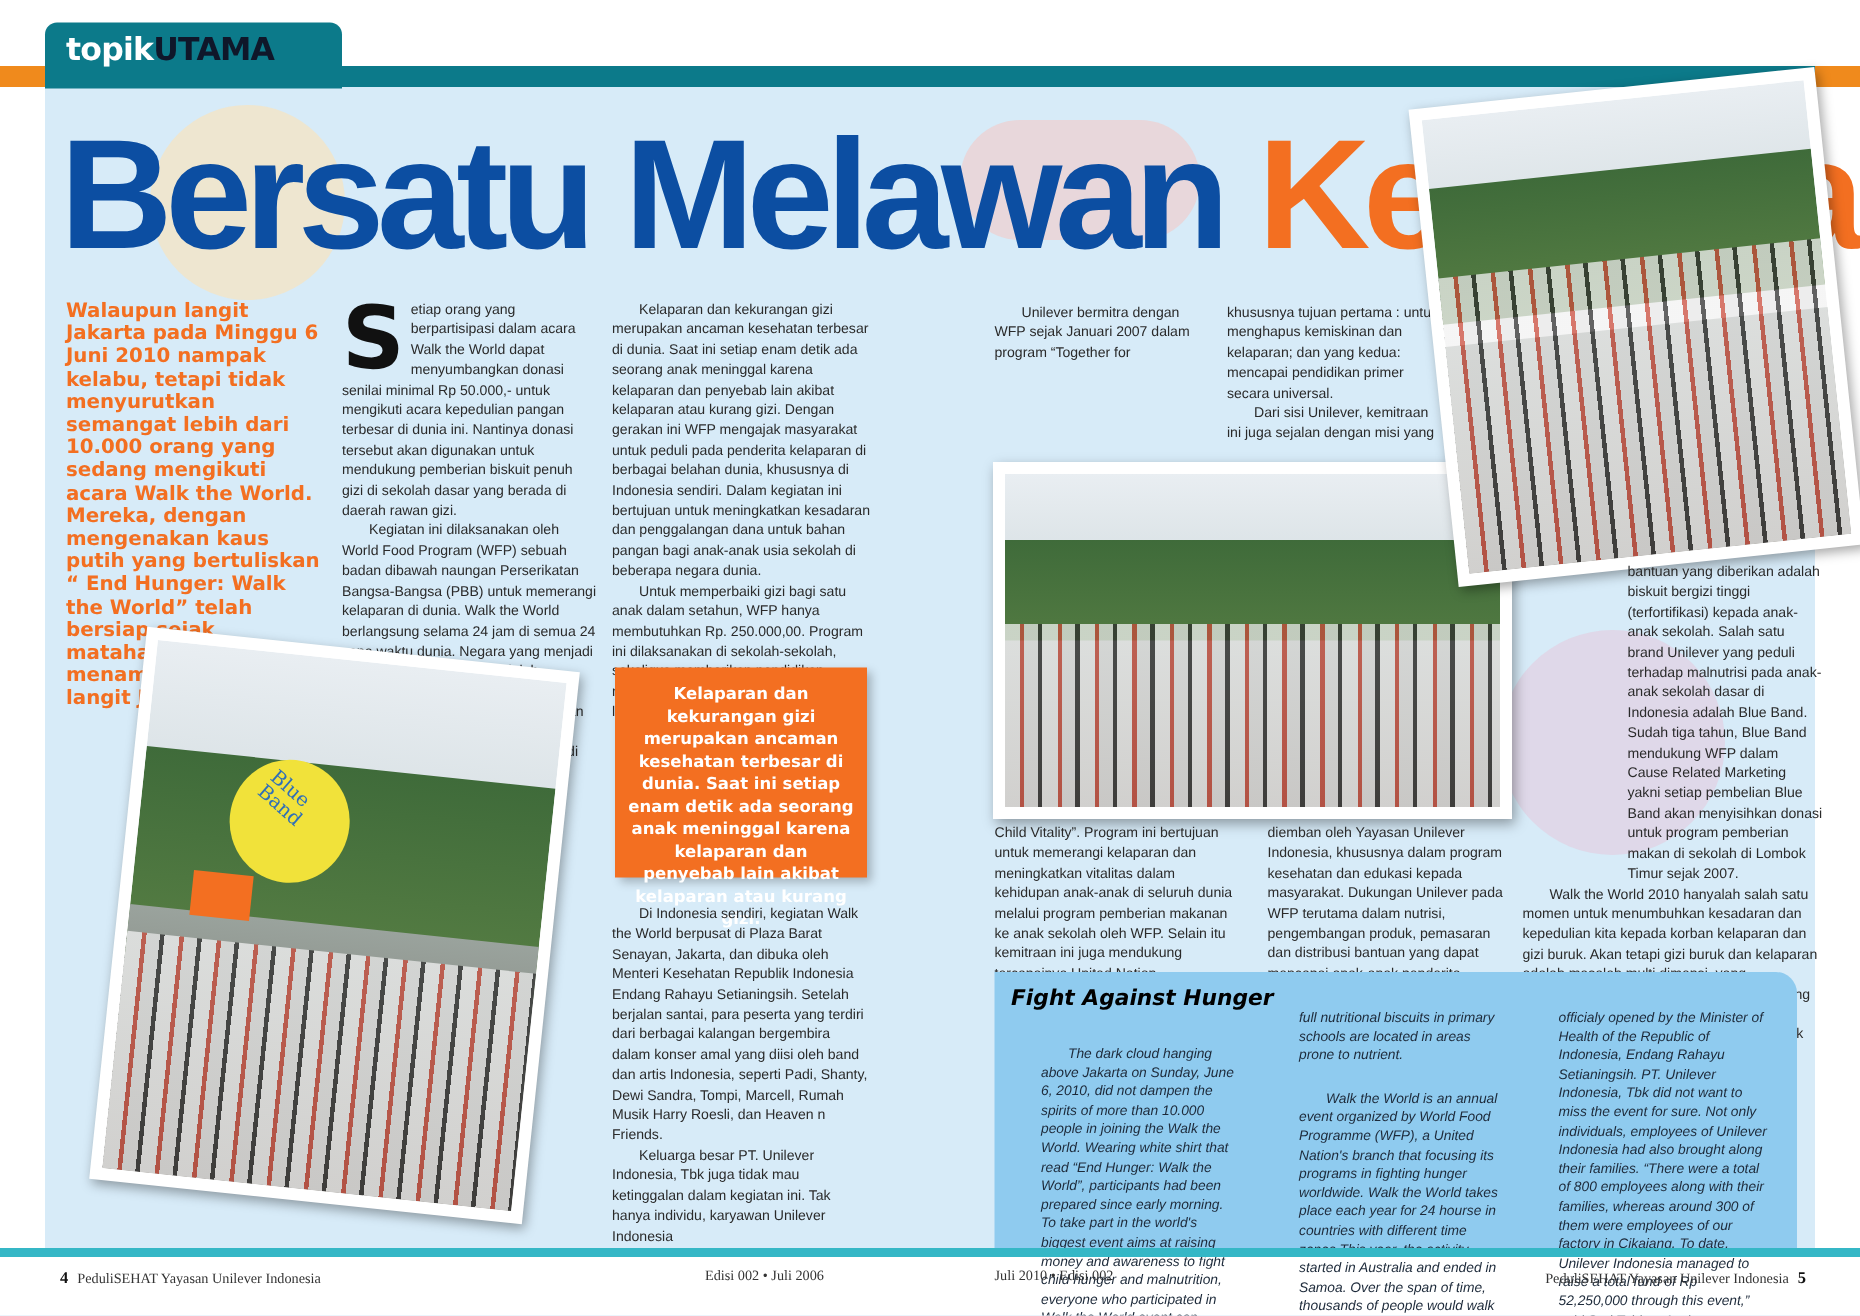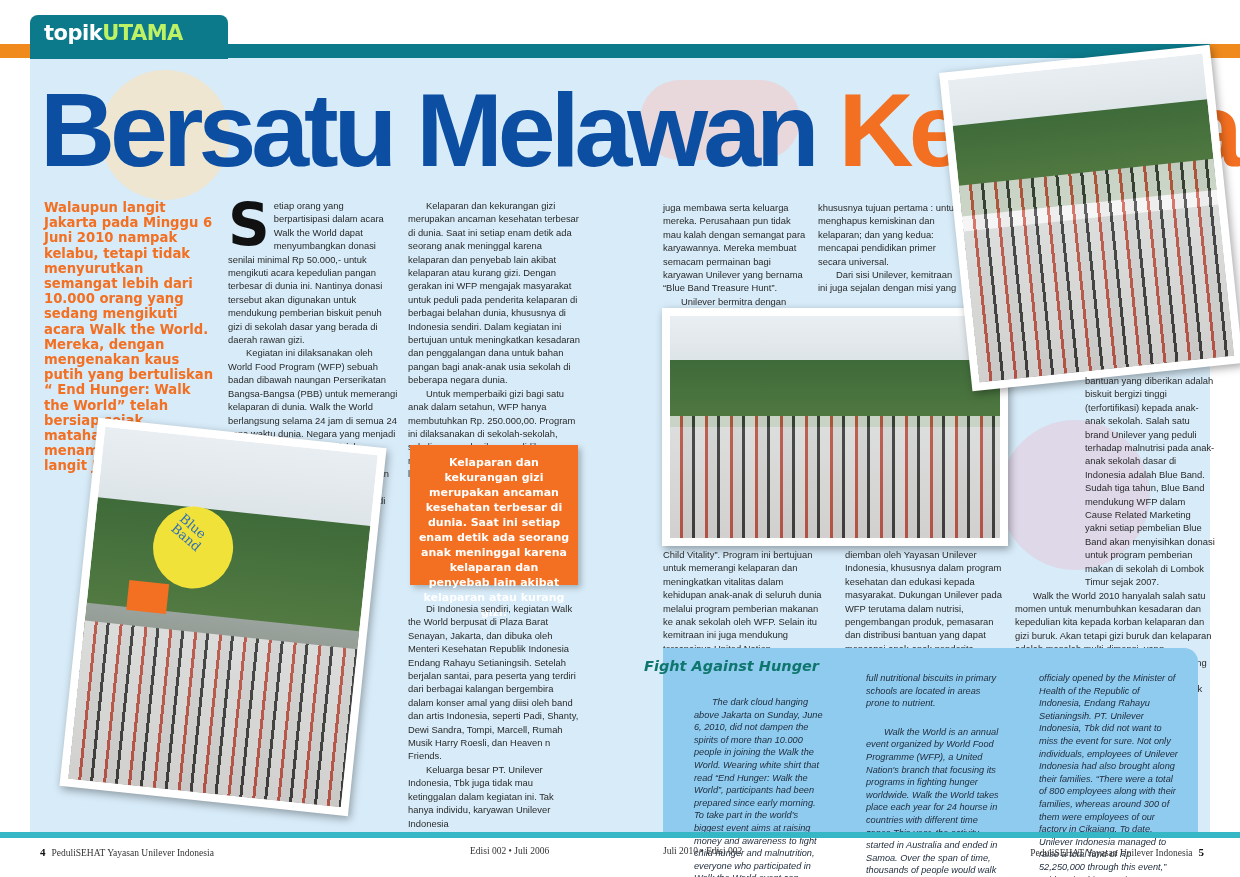--- a/index.html
+++ b/index.html
@@ -3,21 +3,21 @@
 <meta charset="utf-8">
 <style>
   html,body{margin:0;padding:0;}
   body{width:1240px;height:877px;background:#fff;position:relative;overflow:hidden;font-family:"Liberation Sans",sans-serif;}
   .abs{position:absolute;}
   .orange-bar-l{left:0;top:44px;width:30px;height:14px;background:#f08a1c;}
   .orange-bar-r{left:1210px;top:44px;width:30px;height:14px;background:#f08a1c;}
   .teal-bar{left:30px;top:44px;width:1180px;height:14px;background:#0c7a8a;}
   .tab{left:30px;top:15px;width:198px;height:44px;background:#0c7a8a;border-radius:8px 8px 0 0;}
   .tab span{position:absolute;left:14px;top:6px;font-family:"DejaVu Sans",sans-serif;font-weight:bold;font-size:21px;color:#fff;letter-spacing:-0.5px;}
-  .tab span b{color:#bef264;font-weight:bold;}
+  .tab span b{color:#0f172a;font-weight:bold;}
   .bg{left:30px;top:58px;width:1180px;height:775px;background:#d7ebf8;}
   .deco1{left:100px;top:70px;width:130px;height:130px;border-radius:50%;background:#fde2b6;opacity:.6;}
   .deco2{left:640px;top:80px;width:160px;height:80px;border-radius:40px;background:#f9c3bd;opacity:.5;}
   .deco3{left:1000px;top:420px;width:150px;height:150px;border-radius:50%;background:#e8c6da;opacity:.5;}
   .title{left:40px;top:78px;font-family:"Liberation Sans",sans-serif;font-weight:bold;font-size:104px;letter-spacing:-5px;line-height:1;white-space:nowrap;}
   .title .b{color:#0c4ea2;}
   .title .o{color:#f36f21;}
   .lead{left:44px;top:200px;width:170px;font-family:"DejaVu Sans",sans-serif;font-weight:bold;font-size:13.2px;line-height:15.2px;color:#f36f21;}
   .col{font-family:"Liberation Sans",sans-serif;font-size:9.4px;line-height:13.4px;color:#2a2a2a;}
   .col p{margin:0;text-indent:18px;}
@@ -39,21 +39,21 @@
   .p2{left:662px;top:308px;width:346px;height:238px;}
   .p3{left:955px;top:58px;width:272px;height:320px;transform:rotate(-6deg);}
   .sky{position:absolute;left:0;top:0;right:0;height:45%;background:linear-gradient(#e9eef2,#cfd9dc);}
   .trees{position:absolute;left:0;top:20%;right:0;height:40%;background:linear-gradient(#3f6b3a,#587f44);}
   .ground{position:absolute;left:0;bottom:0;right:0;height:50%;background:linear-gradient(#9aa39d,#6e6a62);}
   .people{position:absolute;left:0;bottom:0;right:0;height:55%;background:repeating-linear-gradient(90deg,#f2f2f2 0 10px,#c94a3a 10px 13px,#e7e7e7 13px 22px,#2e2e2e 22px 25px);opacity:.75;}
   .balloon{position:absolute;left:60px;top:70px;width:80px;height:82px;border-radius:50%;background:#f1e23a;}
   .balloon span{position:absolute;left:16px;top:22px;font-family:"DejaVu Serif",serif;font-size:13px;color:#2f6fb8;transform:rotate(35deg);line-height:13px;}
   .flag{position:absolute;width:40px;height:30px;background:#f36f21;}
   .sidebox{left:663px;top:648px;width:535px;height:184px;background:#8fcbef;border-radius:0 14px 0 0;}
-  .sb-title{left:644px;top:658px;font-family:"DejaVu Sans",sans-serif;font-weight:bold;font-style:italic;font-size:14.5px;color:#0f766e;}
+  .sb-title{left:674px;top:658px;font-family:"DejaVu Sans",sans-serif;font-weight:bold;font-style:italic;font-size:14.5px;color:#000000;}
   .ital{font-family:"Liberation Sans",sans-serif;font-style:italic;font-size:9.2px;line-height:12.6px;color:#1d2a3a;}
   .ital p{margin:16px;text-indent:18px;}
   .ital p.ni{text-indent:0;}
   .s1{left:678px;top:680px;width:162px;}
   .s2{left:850px;top:656px;width:165px;}
   .s3{left:1023px;top:656px;width:172px;}
   .bottom-teal{left:0;top:832px;width:1240px;height:6px;background:#35b7c6;}
   .footer{top:846px;font-family:Liberation Serif, serif;font-size:9.5px;color:#333;white-space:nowrap;}
   .footer b{font-size:11px;color:#111;margin:0 6px;}
   .f1{left:34px;}
@@ -96,21 +96,20 @@
 <div class="abs quote">
   <div>Kelaparan dan kekurangan gizi merupakan ancaman kesehatan terbesar di dunia. Saat ini setiap enam detik ada seorang anak meninggal karena kelaparan dan penyebab lain akibat kelaparan atau kurang gizi.</div>
 </div>
 
 <div class="abs col c2b">
   <p>Di Indonesia sendiri, kegiatan Walk the World berpusat di Plaza Barat Senayan, Jakarta, dan dibuka oleh Menteri Kesehatan Republik Indonesia Endang Rahayu Setianingsih. Setelah berjalan santai, para peserta yang terdiri dari berbagai kalangan bergembira dalam konser amal yang diisi oleh band dan artis Indonesia, seperti Padi, Shanty, Dewi Sandra, Tompi, Marcell, Rumah Musik Harry Roesli, dan Heaven n Friends.</p>
   <p>Keluarga besar PT. Unilever Indonesia, Tbk juga tidak mau ketinggalan dalam kegiatan ini. Tak hanya individu, karyawan Unilever Indonesia</p>
 </div>
 
 <div class="abs col c3">
-  <p class="ni">juga membawa serta keluarga mereka. Perusahaan pun tidak mau kalah dengan semangat para karyawannya. Mereka membuat semacam permainan bagi karyawan Unilever yang bernama “Blue Band Treasure Hunt”.</p>
   <p>Unilever bermitra dengan WFP sejak Januari 2007 dalam program “Together for</p>
 </div>
 
 <div class="abs col c4">
   <p class="ni">khususnya tujuan pertama : untuk menghapus kemiskinan dan kelaparan; dan yang kedua: mencapai pendidikan primer secara universal.</p>
   <p>Dari sisi Unilever, kemitraan ini juga sejalan dengan misi yang</p>
 </div>
 
 <div class="abs photo p2">
   <div class="inner">

